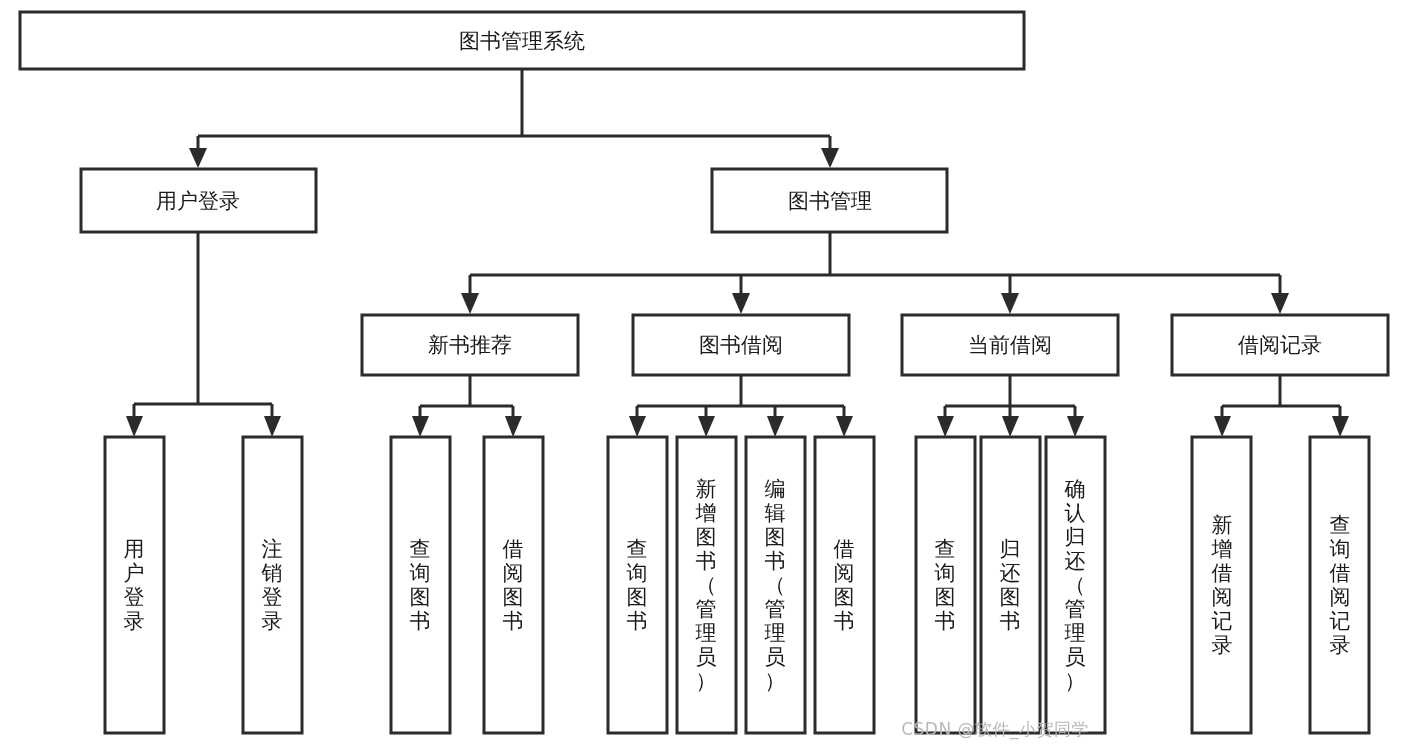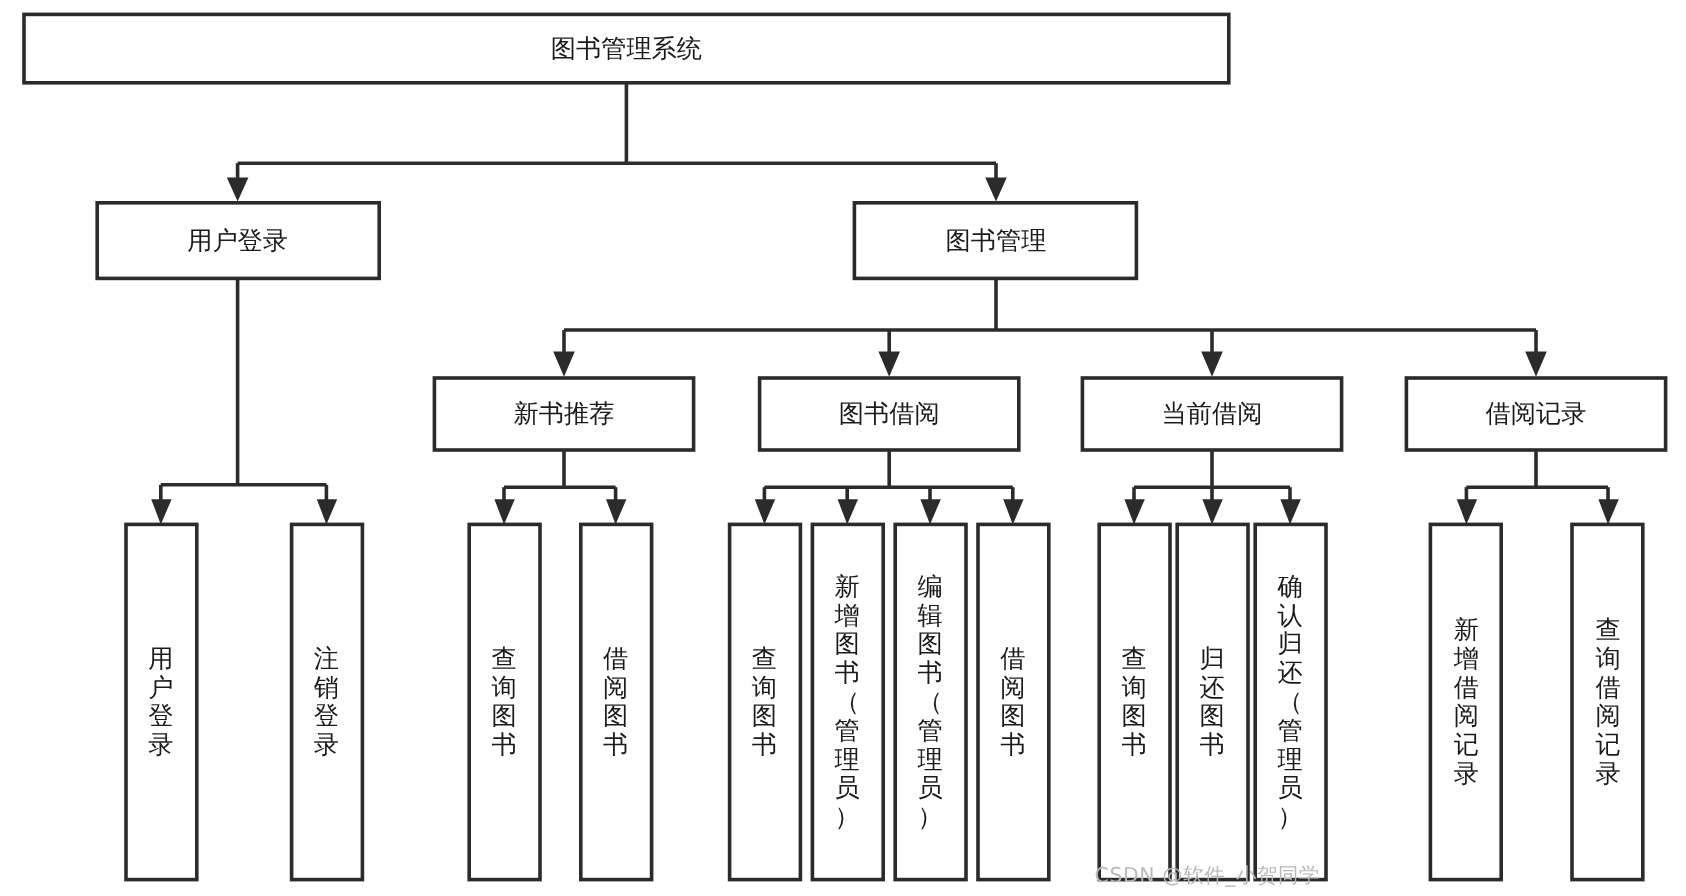--- a/index.html
+++ b/index.html
@@ -46,21 +46,21 @@
     dominant-baseline: middle;
   }
   .node-label-v {
     font-family: "DejaVu Sans", "Liberation Sans", sans-serif;
     font-size: 21px;
     fill: #1a1a1a;
     text-anchor: middle;
   }
   .watermark {
     position: absolute;
-    right: 13px;
+    right: 24px;
     bottom: 6px;
     font-family: "DejaVu Sans", "Liberation Sans", sans-serif;
     font-size: 17px;
     color: #b9b9b9;
     white-space: nowrap;
     letter-spacing: 0.5px;
   }
 </style>
 </head>
 <body>

